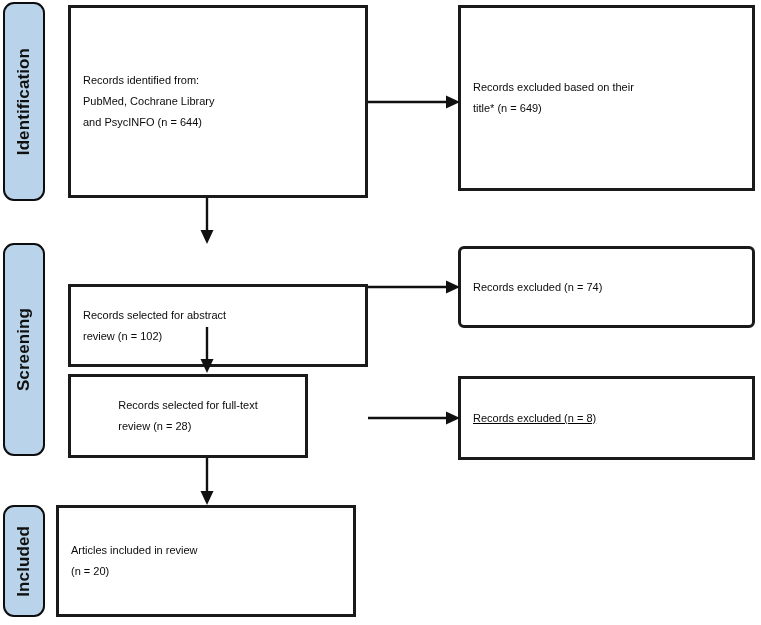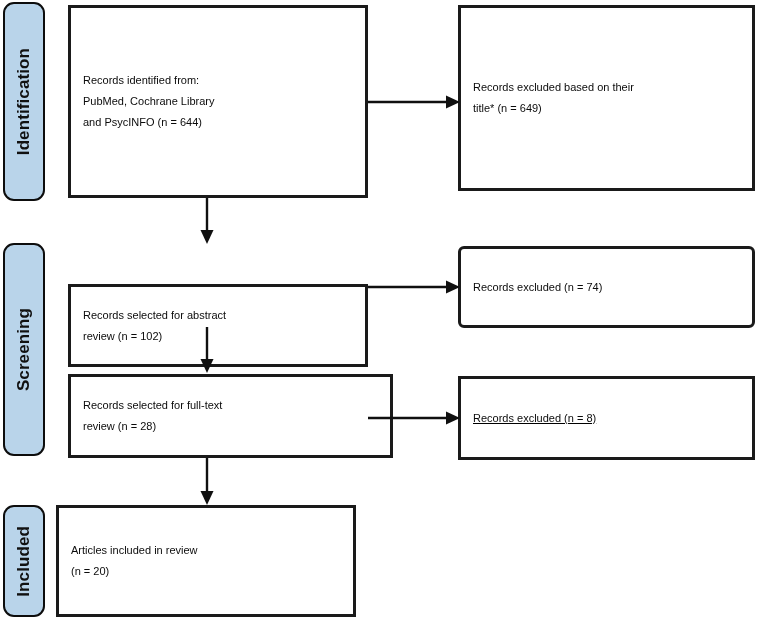--- a/index.html
+++ b/index.html
@@ -87,21 +87,21 @@
     <span class="box-text">Records identified from:
     PubMed, Cochrane Library
     and PsycINFO (n = 644)</span>
   </div>
 
   <div class="flow-box" style="left:68px; top:244px; width:300px; height:83px;margin-top:40px;">
     <span class="box-text">Records selected for abstract
 review (n = 102)</span>
   </div>
 
-  <div class="flow-box" style="left:68px; top:374px; width:325px; height:84px;">
+  <div class="flow-box" style="left:68px; top:374px; width:240px; height:84px;justify-content:center;">
     <span class="box-text">Records selected for full-text
 review (n = 28)</span>
   </div>
 
   <div class="flow-box" style="left:56px; top:505px; width:300px; height:112px;">
     <span class="box-text">Articles included in review
 (n = 20)</span>
   </div>
 
   <div class="flow-box" style="left:458px; top:5px; width:297px; height:186px;">

